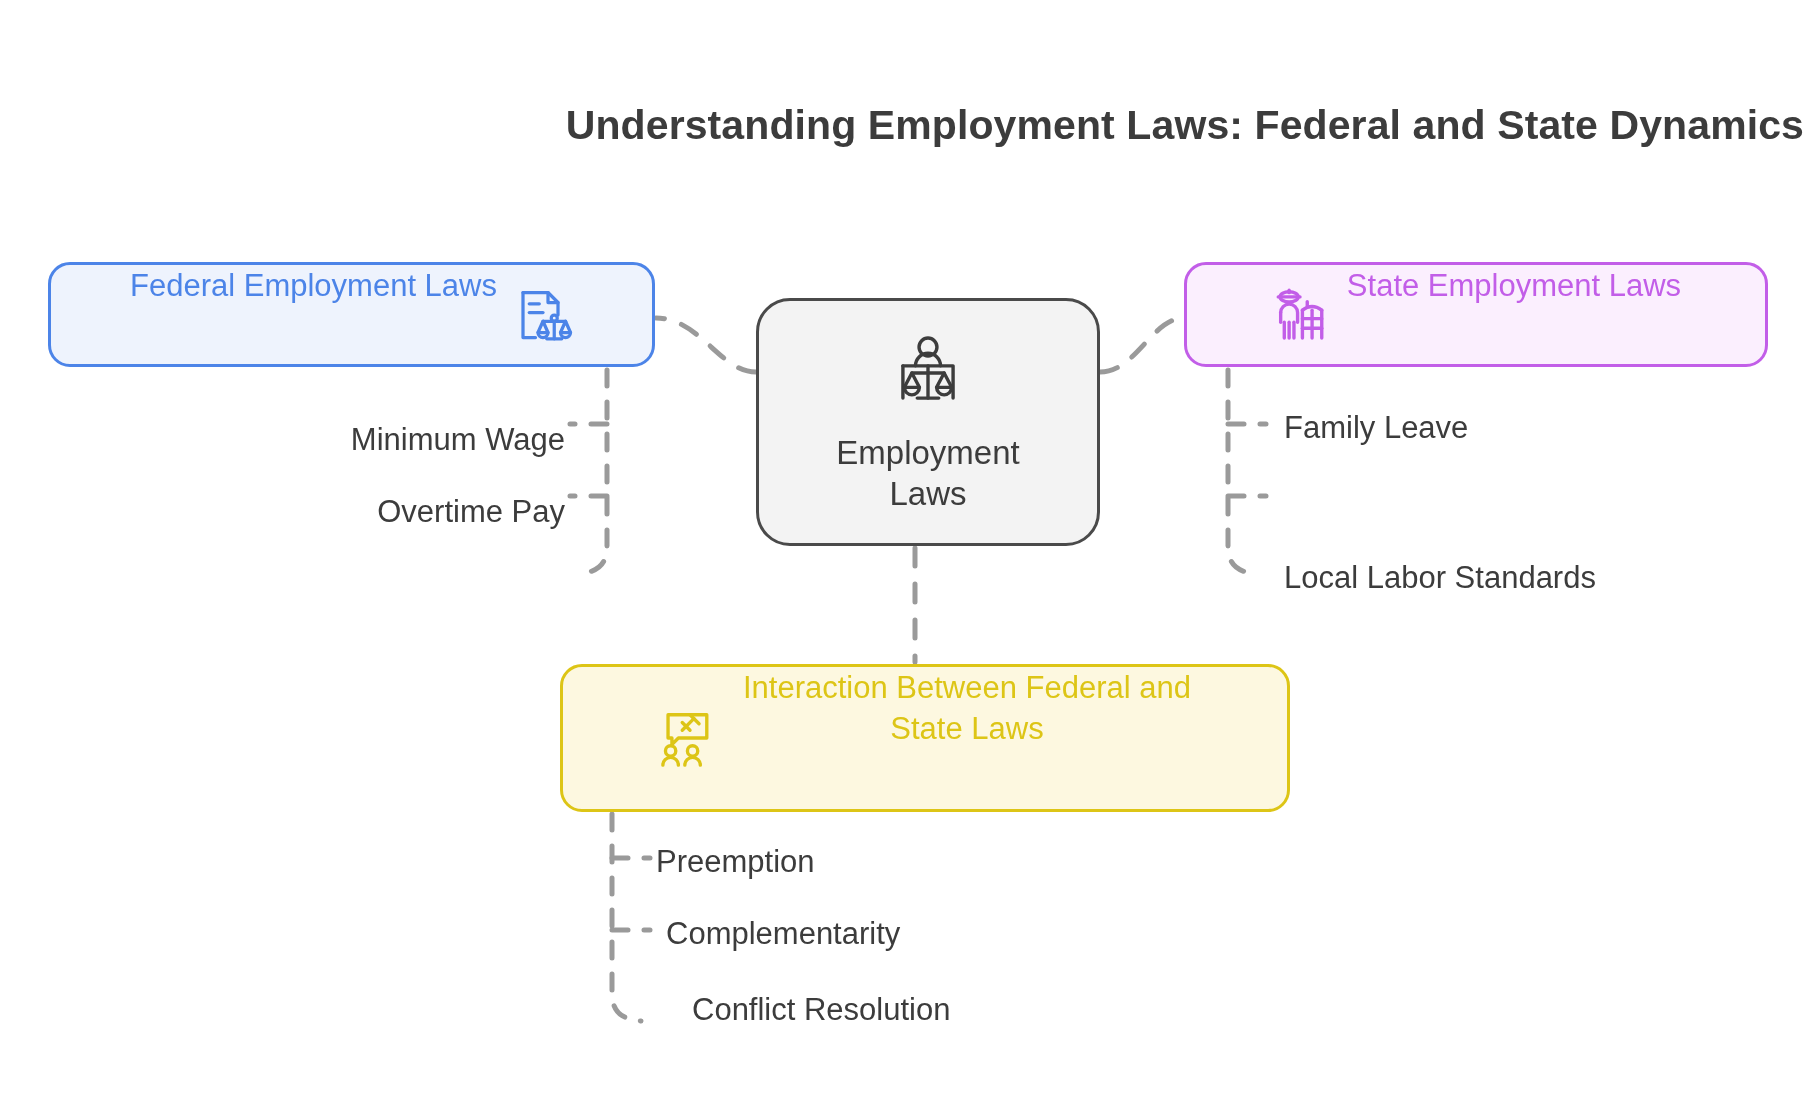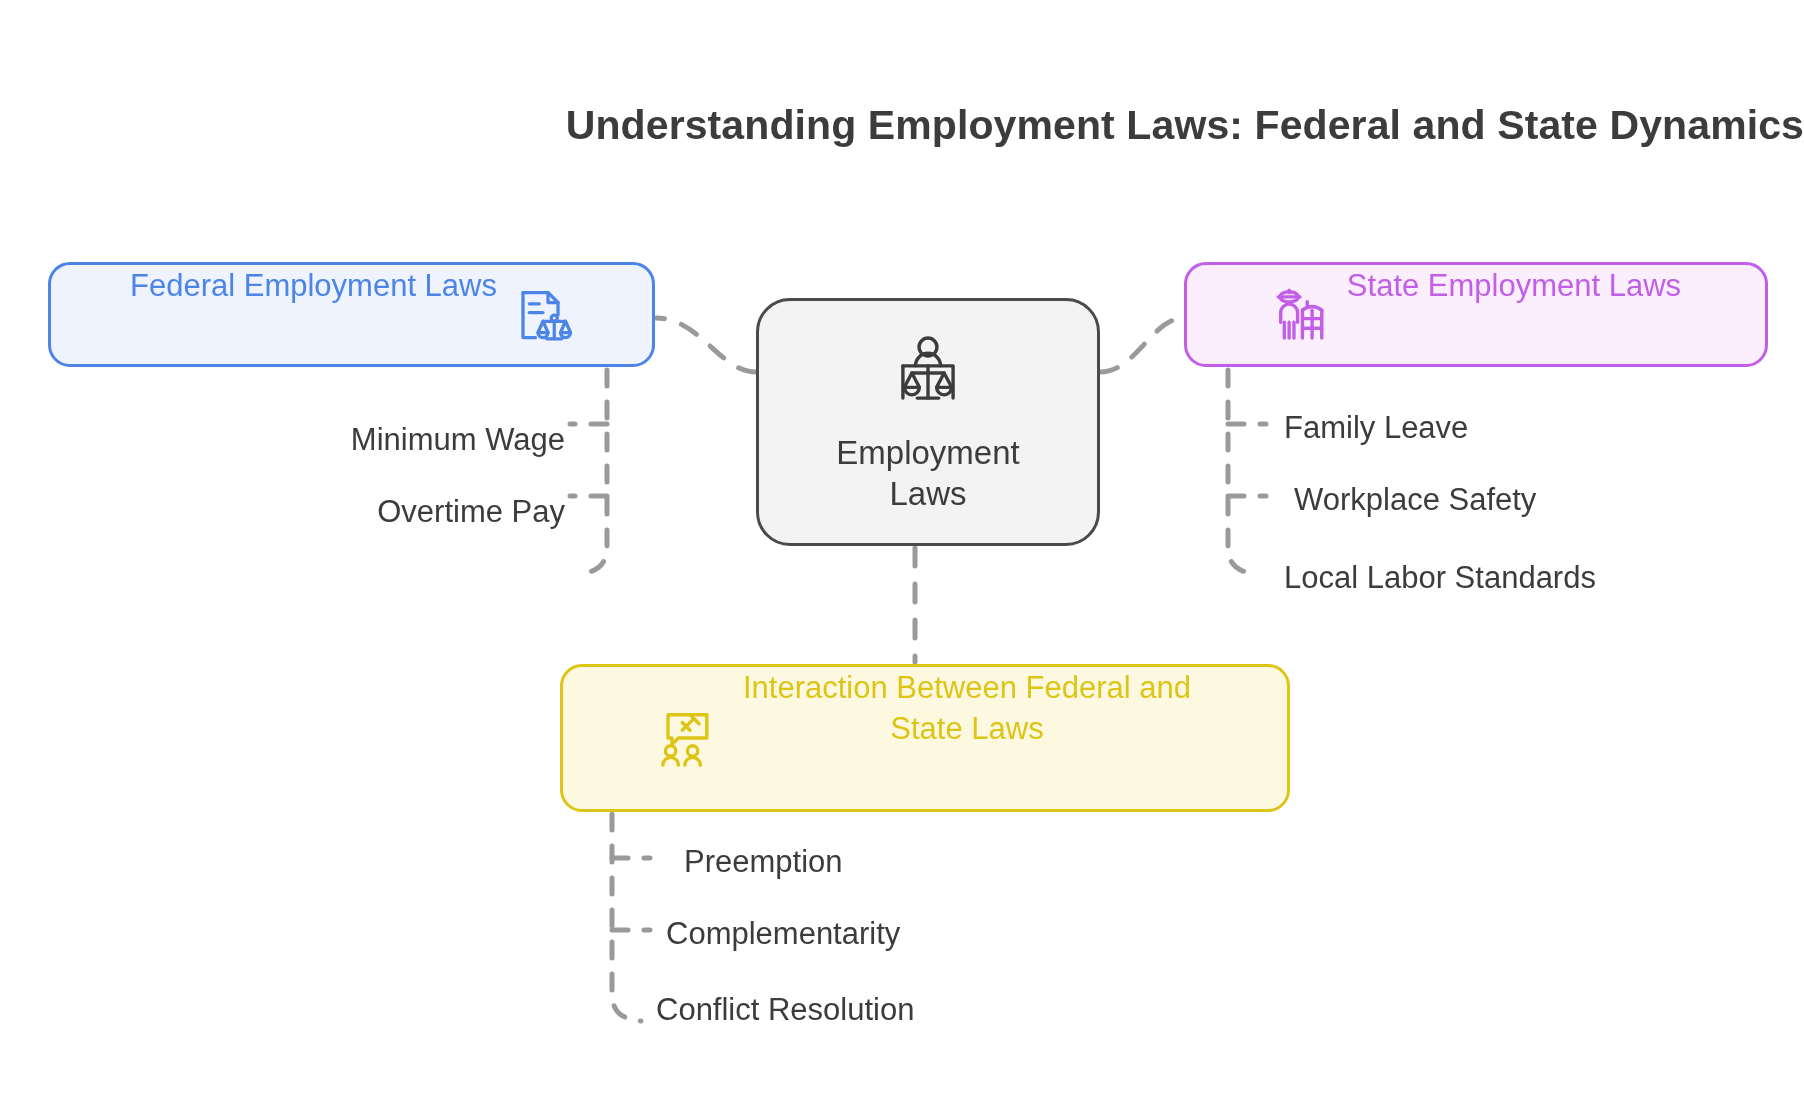--- a/index.html
+++ b/index.html
@@ -242,20 +242,19 @@
       </svg>
     </span>
     <span class="node-label">Interaction Between Federal and
 State Laws</span>
   </div>
 
   <div class="sub-item right-align" style="left:130px; top:410px; width:435px;">Minimum Wage</div>
   <div class="sub-item right-align" style="left:130px; top:482px; width:435px;">Overtime Pay</div>
 
   <div class="sub-item left-align" style="left:1284px; top:410px; width:470px;">Family Leave</div>
-  <div class="sub-item left-align" style="left:1294px; top:482px; width:470px;">Workplace Safety</div>
   <div class="sub-item left-align" style="left:1284px; top:560px; width:490px;">Local Labor Standards</div>
 
-  <div class="sub-item left-align" style="left:656px; top:844px; width:440px;margin-left:28px;">Preemption</div>
+  <div class="sub-item left-align" style="left:656px; top:844px; width:440px;">Preemption</div>
   <div class="sub-item left-align" style="left:666px; top:916px; width:440px;">Complementarity</div>
-  <div class="sub-item left-align" style="left:656px; top:992px; width:460px;">Conflict Resolution</div>
+  <div class="sub-item left-align" style="left:692px; top:992px; width:460px;">Conflict Resolution</div>
 
 </div>
 
 </body></html>

